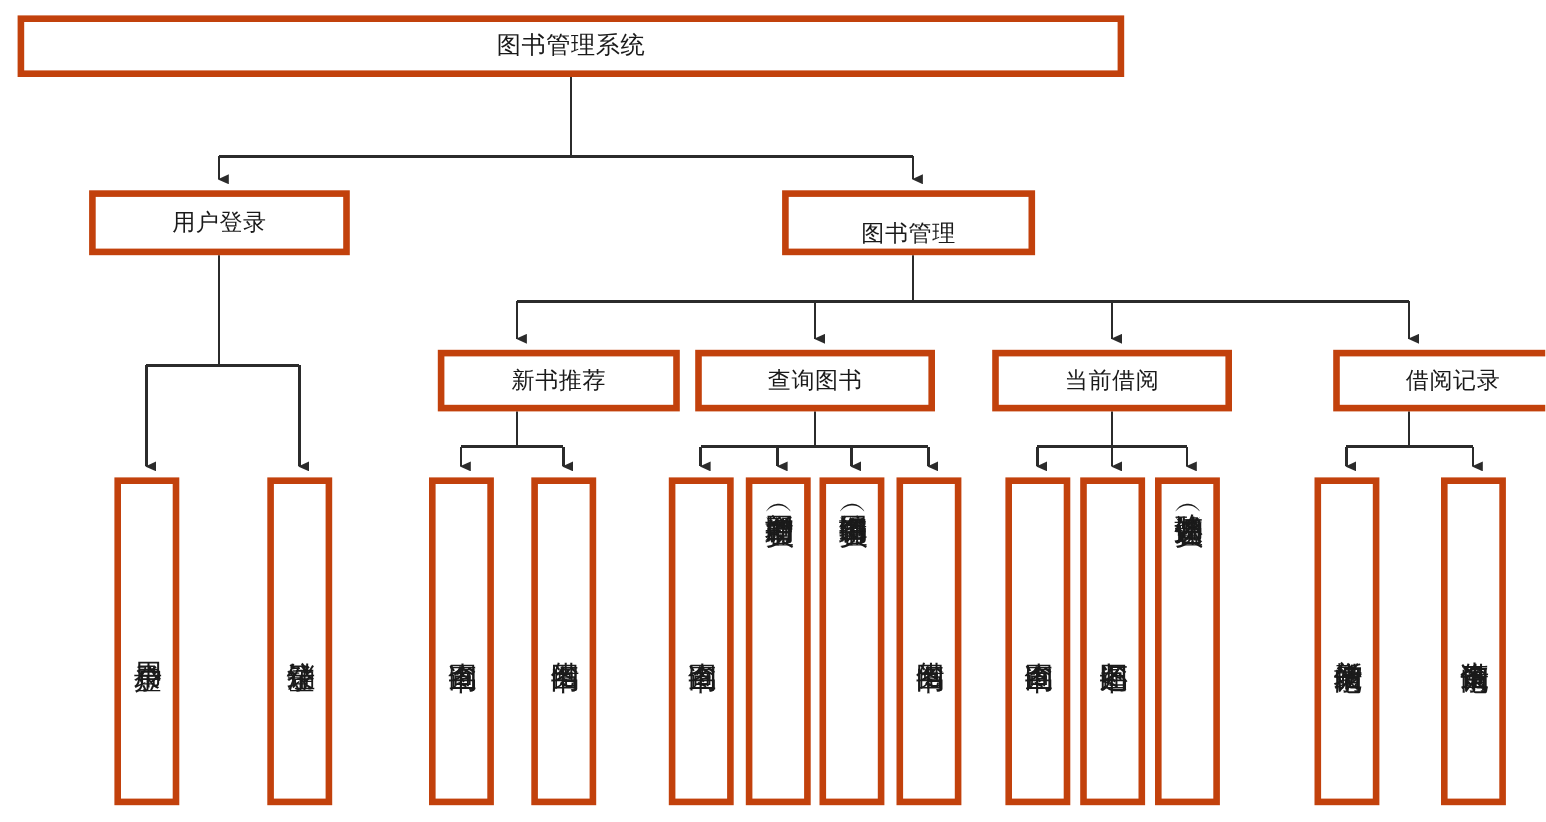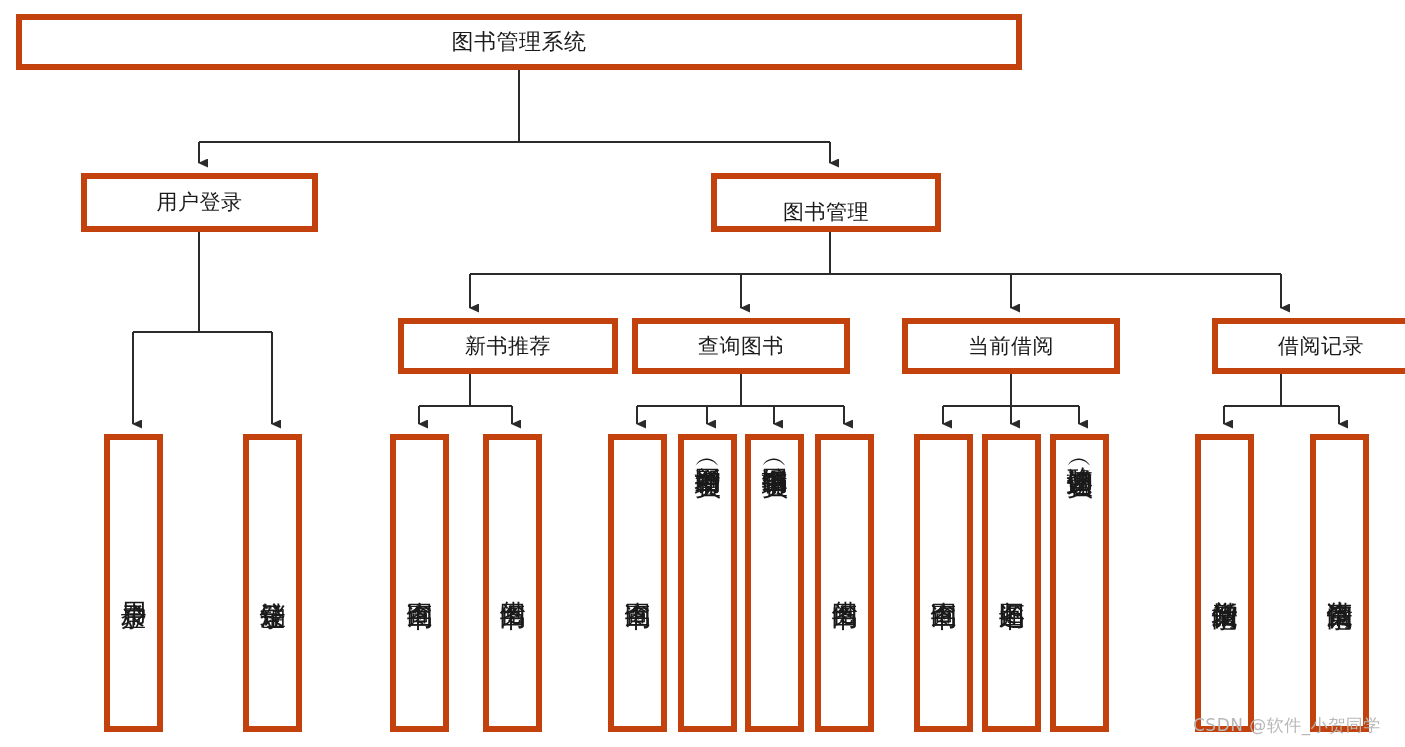--- a/index.html
+++ b/index.html
@@ -197,15 +197,14 @@
     <span class="node-label">确认归还（管理员）</span>
   </div>
 
   <div class="node vert centered" style="left:1195px; top:434px; width:59px; height:298px;">
     <span class="node-label">新增借阅记录</span>
   </div>
   <div class="node vert centered" style="left:1310px; top:434px; width:59px; height:298px;">
     <span class="node-label">查询借阅记录</span>
   </div>
 
-  <div class="watermark">CSDN @软件_小贺同学</div>
 
 </div>
 
 </body></html>

